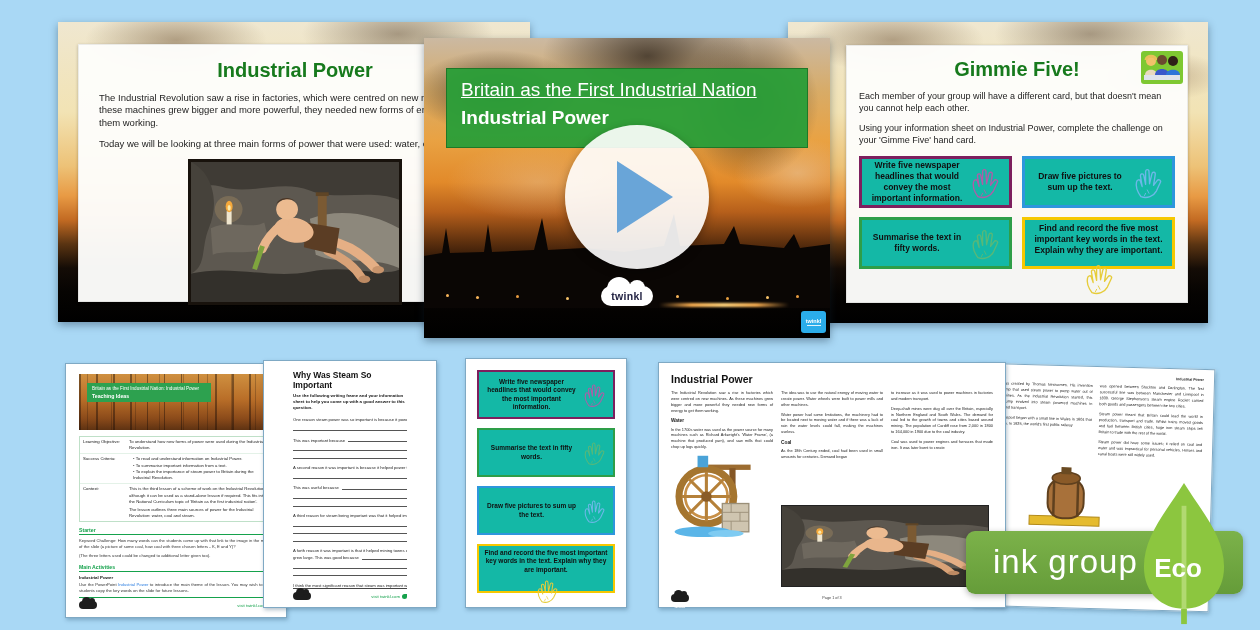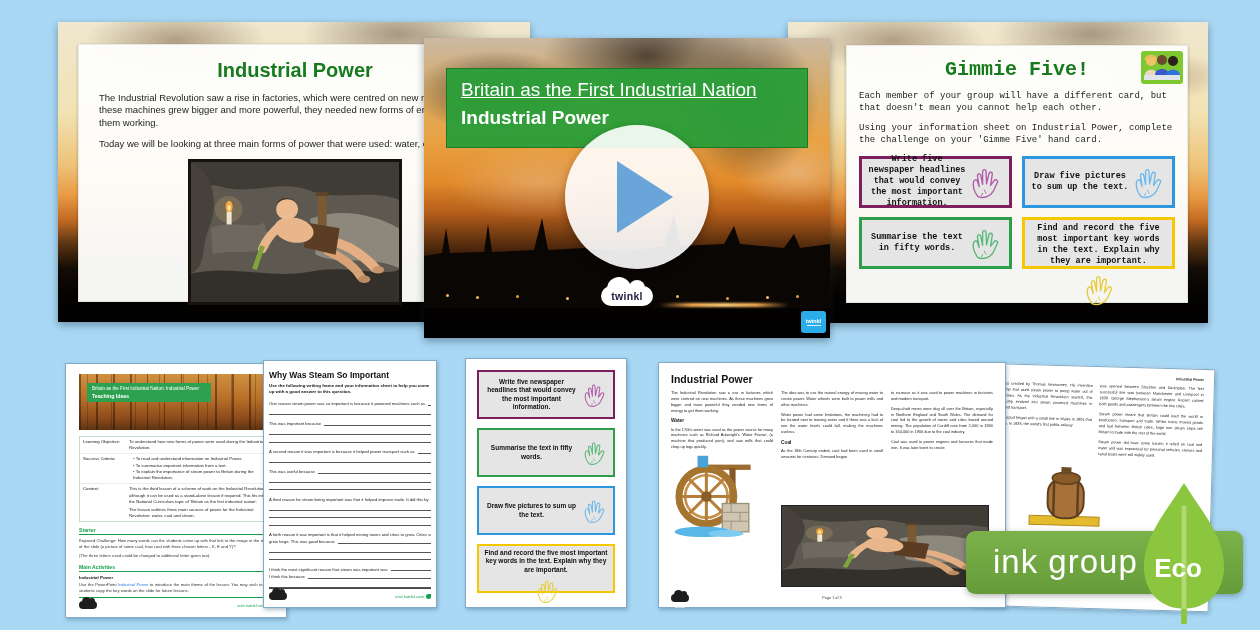--- a/index.html
+++ b/index.html
@@ -3,21 +3,21 @@
 <meta charset="utf-8">
 <style>
   * { margin:0; padding:0; box-sizing:border-box; }
   html,body { background:#89c4e8; }
   .canvas { position:relative; width:1260px; height:630px; background:#a9d8f5; overflow:hidden;
             font-family:"Liberation Sans","DejaVu Sans",sans-serif; }
 
   
   .slide { position:absolute; box-shadow:0 3px 8px rgba(20,40,60,0.4); overflow:hidden; }
   .slide-left  { left:58px;  top:22px; width:472px; height:300px; z-index:1; }
-  .slide-right { left:788px; top:22px; width:420px; height:301px; z-index:1;font-family:Liberation Mono, monospace; }
+  .slide-right { left:788px; top:22px; width:420px; height:301px; z-index:1; }
   .slide-video { left:424px; top:38px; width:406px; height:300px; z-index:3; background:#000; }
 
   .sunset-bg { position:absolute; inset:0;
     background:linear-gradient(180deg,#efe7d0 0%,#f2e3b4 30%,#edc277 48%,#e89a44 58%,#c26a22 66%,#5a3412 74%,#140c06 82%,#060402 90%,#000 100%); }
   .sunset-bg::before { content:""; position:absolute; inset:0;
     background:radial-gradient(ellipse 140px 50px at 25% 6%, rgba(125,100,72,0.55), transparent 65%),
                radial-gradient(ellipse 160px 60px at 72% 4%, rgba(95,75,55,0.5), transparent 60%),
                radial-gradient(ellipse 100px 40px at 90% 18%, rgba(140,110,80,0.4), transparent 60%); }
 
   .slide-card { position:absolute; background:rgba(253,253,251,0.97); border:1px solid rgba(0,0,0,0.07);
@@ -61,21 +61,21 @@
   .v-cloud { position:absolute; left:177px; top:248px; width:52px; height:20px; }
   .v-cloud span { font-size:10.5px; font-weight:bold; color:#232343; line-height:20px; letter-spacing:0.3px; }
   .v-badge { position:absolute; right:4px; bottom:5px; width:25px; height:22px; background:#2badea; border-radius:3px;
     display:flex; flex-direction:column; align-items:center; justify-content:center; gap:1.5px; box-shadow:0 1px 2px rgba(0,0,0,0.4); }
   .v-badge span { color:#fff; font-size:5.5px; font-weight:bold; }
   .v-badge i { display:block; width:14px; height:1px; background:rgba(255,255,255,0.85); }
 
   
   .gf-icon { position:absolute; right:4px; top:5px; width:42px; height:33px; }
   .gf-grid { display:grid; grid-template-columns:1fr 1fr; gap:9px 10px; margin-top:7px; }
-  .hand-card { background:#e5e5e5; border:3px solid #000; display:flex; align-items:center; padding:3px 6px; height:52px; }
+  .hand-card { background:#14b8a6; border:3px solid #000; display:flex; align-items:center; padding:3px 6px; height:52px; }
   .hand-card .txt { flex:1; font-size:8.5px; font-weight:bold; color:#101010; text-align:center; line-height:1.3; }
   .hand-card svg { width:34px; height:44px; flex:none; margin-left:3px; }
   .c-purple { border-color:#7d1f5e; } .c-purple svg { color:#b05ca8; }
   .c-blue   { border-color:#2e96dd;align-items:center; } .c-blue   svg { color:#6db8e8; }
   .c-green  { border-color:#2e9e48; } .c-green  svg { color:#58b878; }
   .c-yellow { border-color:#f6c800;flex-direction:column; } .c-yellow svg { color:#e6cc3a; }
 
   
   .doc { position:absolute; background:#fff; border:1px solid #7fa9c4; box-shadow:1px 2px 4px rgba(40,80,110,0.35); }
 
@@ -103,21 +103,21 @@
   .dt-link { color:#2a7de1; }
   .doc-footer { margin-top:auto; border-top:1.4px solid #15a24c; padding-top:3px;
     display:flex; justify-content:space-between; align-items:center; flex:none; }
   .mini-cloud { width:18px; height:8px; background:#1d1d1d; border-radius:4px; }
   .mini-cloud::before { width:9px; height:9px; top:-4px; left:3px; }
   .mini-cloud::after  { width:6px; height:6px; top:-3px; left:10px; }
   .mini-cloud span { font-size:3.8px; font-weight:bold; color:#fff; line-height:8px; }
   .visit { color:#15a24c; font-size:4.3px; display:flex; align-items:center; gap:2px; }
   .visit i { width:5px; height:5px; background:#15a24c; border-radius:50% 0 50% 50%; }
 
-  .doc-steam { left:263px; top:360px; width:174px; height:248px; padding:9px 5px 7px; display:flex; flex-direction:column; }
+  .doc-steam { left:263px; top:360px; width:174px; height:248px; padding:9px 29px 7px; display:flex; flex-direction:column; }
   .ws-title { font-size:8.5px; font-weight:bold; color:#111; }
   .ws-intro { font-size:4.4px; font-weight:bold; margin-top:3px; line-height:1.4; color:#111; }
   .ws-body { flex:1; overflow:hidden; margin-top:5px; }
   .ws-group { margin-bottom:5.5px; }
   .ws-prompt { display:flex; font-size:4.2px; color:#222; line-height:1.7; white-space:nowrap; }
   .ws-prompt .fill { flex:1; border-bottom:0.8px solid #555; margin:0 0 1.5px 3px; }
   .ws-line { height:7.5px; border-bottom:0.8px solid #555; }
   .ws-footer { border-top:0.8px solid #444; }
   .ws-footer.doc-footer { border-top-color:#444; }
 

